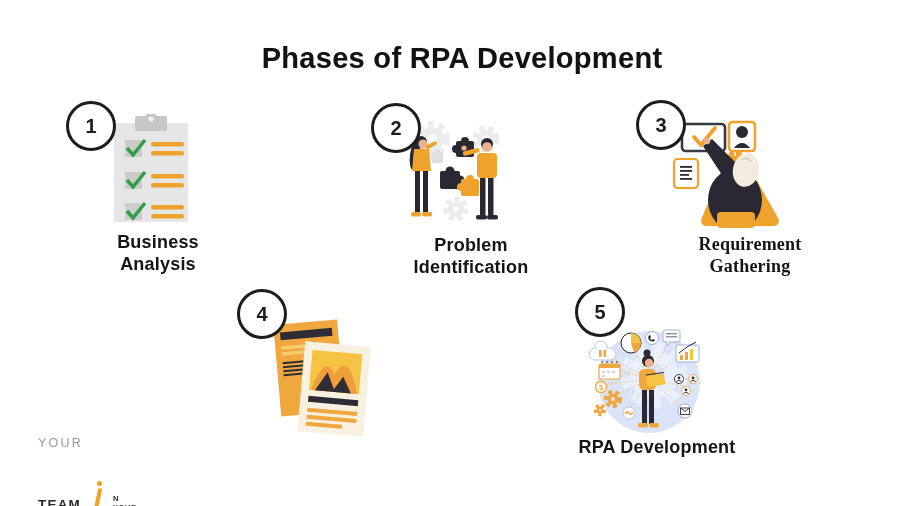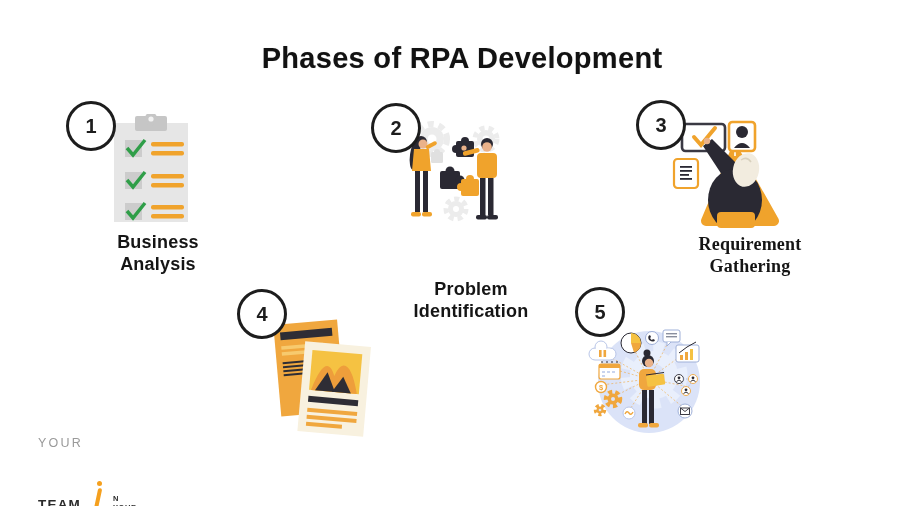--- a/index.html
+++ b/index.html
@@ -19,21 +19,21 @@
     font-size:20px;font-weight:700;color:#1d1d1d;box-sizing:border-box;z-index:3;
   }
   .illus{position:absolute;z-index:1;}
   .illus svg{display:block;width:100%;height:100%;}
   .phase-label{
     position:absolute;left:12px;right:0;text-align:center;font-weight:700;
     font-size:18px;line-height:1.2;color:#151515;white-space:pre-line;letter-spacing:.2px;z-index:2;
   }
   
   .p1{left:52px;top:98px;}   .p1 .num-circle{left:14px;top:3px;}  .p1 .illus{left:61px;top:16px;width:76px;height:108px;}  .p1 .phase-label{top:134px;}
-  .p2{left:365px;top:98px;}  .p2 .num-circle{left:6px;top:5px;}   .p2 .illus{left:33px;top:21px;width:112px;height:104px;} .p2 .phase-label{top:137px;margin-top:44px;}
+  .p2{left:365px;top:98px;}  .p2 .num-circle{left:6px;top:5px;}   .p2 .illus{left:33px;top:21px;width:112px;height:104px;} .p2 .phase-label{top:137px;}
   .p3{left:644px;top:96px;}  .p3 .num-circle{left:-8px;top:4px;}  .p3 .illus{left:17px;top:20px;width:130px;height:112px;} .p3 .phase-label{top:138px;font-family:Liberation Serif, serif;}
   .p4{left:228px;top:286px;} .p4 .num-circle{left:9px;top:3px;}   .p4 .illus{left:41px;top:30px;width:105px;height:122px;} .p4 .phase-label{top:154px;}
   .p5{left:551px;top:285px;} .p5 .num-circle{left:24px;top:2px;}  .p5 .illus{left:36px;top:42px;width:124px;height:106px;} .p5 .phase-label{top:152px;}
   
   .logo{position:absolute;left:38px;top:437px;display:flex;align-items:flex-end;gap:10px;}
   .logo-left{display:flex;flex-direction:column;line-height:1.05;}
   .logo-your{font-size:12.5px;color:#9a9a9a;letter-spacing:2.2px;font-weight:400;}
   .logo-team{font-size:13.5px;color:#2b2b2b;font-weight:700;letter-spacing:1.2px;margin-top:48px;}
   .logo-imark{position:relative;width:10px;height:31px;}
   .logo-idot{position:absolute;top:0;right:1px;width:5px;height:5px;border-radius:50%;background:#f5a01e;}
@@ -326,20 +326,21 @@
           <rect x="52" y="42" width="17" height="21" rx="5" fill="#f0a73e"></rect>
           <rect x="59" y="49" width="18" height="11" rx="1.5" fill="#f5c242" transform="rotate(-8 59 49)"></rect>
           <path d="M59,48 l18,-2.5" stroke="#2a2933" stroke-width="1"></path>
           <rect x="55" y="63" width="5" height="34" fill="#2a2933"></rect>
           <rect x="62" y="63" width="5" height="34" fill="#2a2933"></rect>
           <rect x="51" y="96" width="10" height="4.5" rx="2" fill="#f0a73e"></rect>
           <rect x="62" y="96" width="10" height="4.5" rx="2" fill="#f0a73e"></rect>
         </g>
       </svg>
     </div>
+    <div class="phase-label">RPA Development</div>
   </div>
 
   <div class="logo">
     <div class="logo-left">
       <div class="logo-your">YOUR</div>
       <div class="logo-team">TEAM</div>
     </div>
     <div class="logo-imark">
       <div class="logo-idot"></div>
       <div class="logo-ibar"></div>

